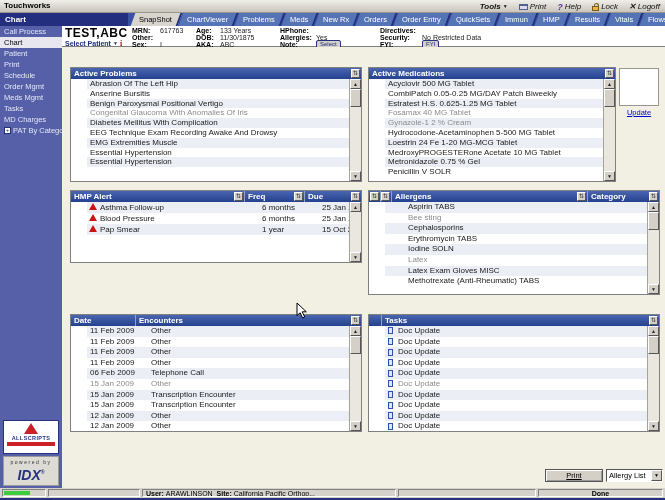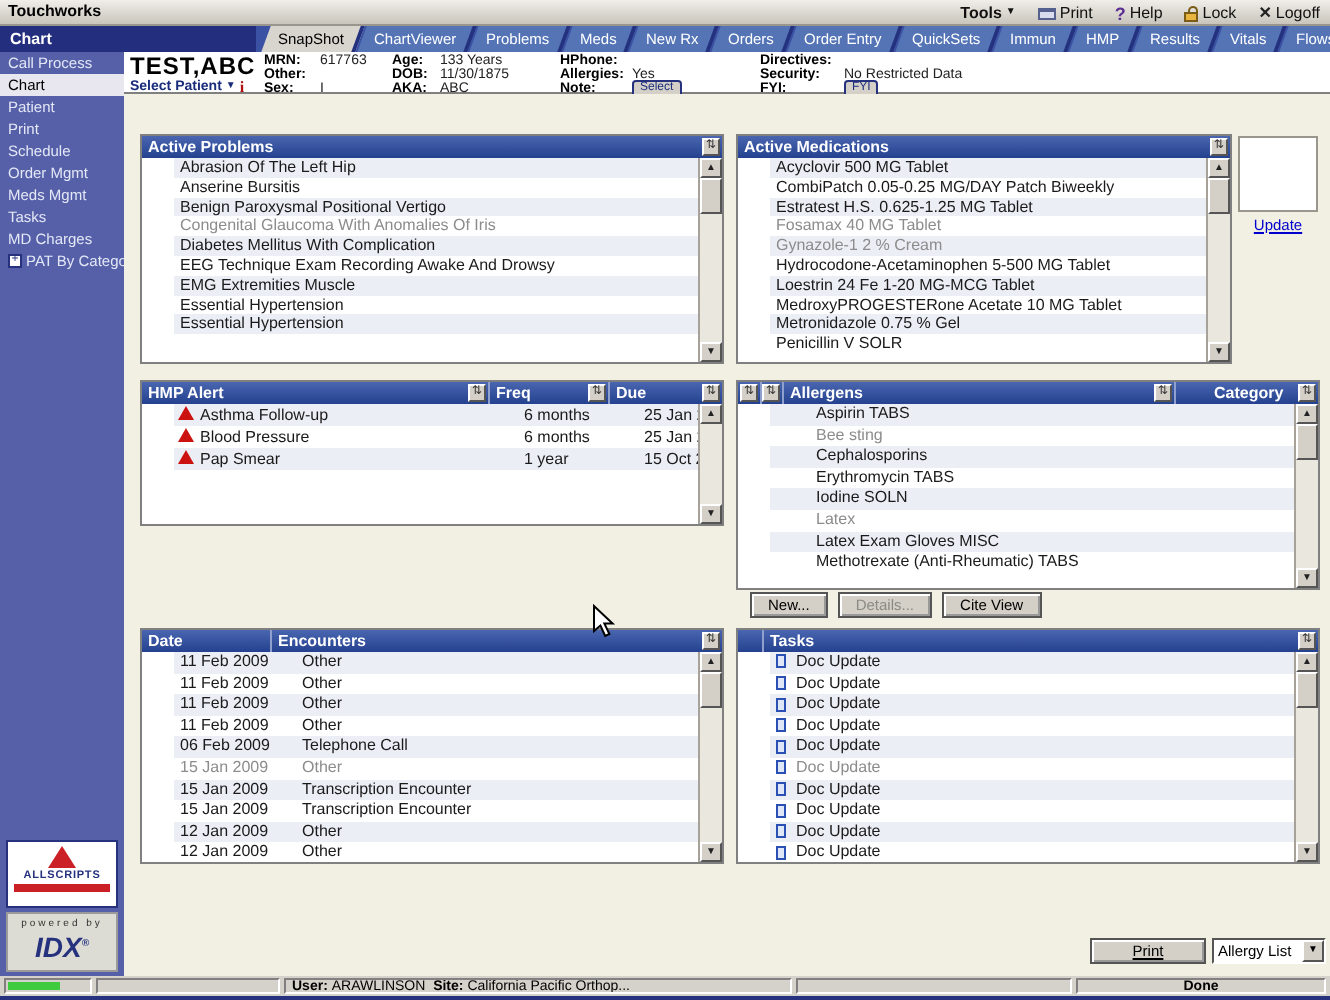--- a/index.html
+++ b/index.html
@@ -4,21 +4,21 @@
 <style>
   html,body{margin:0;padding:0;background:#ffffff;}
   .app{position:relative;width:665px;height:500px;overflow:hidden;background:#f2efe3;
        font-family:"Liberation Sans",sans-serif;cursor:default;}
   .app *{box-sizing:border-box;}
 
   
   .titlebar{position:absolute;left:0;top:0;width:665px;height:13px;
             background:linear-gradient(#f0eee9,#c9c5bc);border-bottom:1px solid #9a968e;}
   .tb-title{position:absolute;left:4px;top:1px;font-size:8px;font-weight:bold;color:#000;}
-  .tb-menu{position:absolute;right:5px;top:1px;display:flex;gap:11px;align-items:center;height:11px;}
+  .tb-menu{position:absolute;right:5px;top:1px;display:flex;gap:11px;align-items:center;height:11px;font-style:italic;}
   .tb-item{display:flex;align-items:center;gap:2px;font-size:8px;color:#111;white-space:nowrap;}
   .tb-bold{font-weight:bold;}
   .caret{font-size:5px;line-height:5px;}
   .print-icon{width:9px;height:6px;background:#d8dcec;border:1px solid #56608f;border-top:2px solid #56608f;}
   .help-q{color:#5a2d91;font-weight:bold;font-size:9px;}
   .lock-icon{width:7px;height:5px;background:#e9b53f;border:1px solid #7a5c16;position:relative;margin-top:3px;}
   .lock-icon::before{content:"";position:absolute;left:1px;top:-4px;width:3px;height:3px;
                      border:1px solid #7a5c16;border-bottom:none;border-radius:3px 3px 0 0;}
   .x-glyph{font-weight:bold;font-size:8px;color:#222;}
 
@@ -357,21 +357,21 @@
       <span class="hcell" style="width:11px;border-left:none;">
           <span class="sort">⇅</span>
         </span>
       <span class="hcell" style="width:11px;">
           <span class="sort">⇅</span>
         </span>
       <span class="hcell" style="width:196px;">
         <span class="lbl">Allergens</span>
         <span class="sort">⇅</span>
       </span>
-      <span class="hcell" style="flex:1;padding-left:16px;">
+      <span class="hcell" style="flex:1;">
         <span class="lbl">Category</span>
         <span class="sort">⇅</span>
       </span>
     </div>
     <div class="rows">
       <div class="row row-lg"><span class="col" style="width:20px;"></span><span>Aspirin TABS</span></div>
       <div class="row row-lg muted"><span class="col" style="width:20px;"></span><span>Bee sting</span></div>
       <div class="row row-lg"><span class="col" style="width:20px;"></span><span>Cephalosporins</span></div>
       <div class="row row-lg"><span class="col" style="width:20px;"></span><span>Erythromycin TABS</span></div>
       <div class="row row-lg"><span class="col" style="width:20px;"></span><span>Iodine SOLN</span></div>
@@ -379,25 +379,20 @@
       <div class="row row-lg"><span class="col" style="width:20px;"></span><span>Latex Exam Gloves MISC</span></div>
       <div class="row row-lg"><span class="col" style="width:20px;"></span><span>Methotrexate (Anti-Rheumatic) TABS</span></div>
     </div>
     <div class="sb">
       <div class="sb-btn sb-up">▲</div>
       <div class="sb-thumb"></div>
       <div class="sb-btn sb-down">▼</div>
     </div>
   </div>
 
-  <div class="allergen-btns">
-    <span class="btn">New...</span>
-    <span class="btn disabled">Details...</span>
-    <span class="btn">Cite View</span>
-  </div>
 
   <div class="panel" style="left:70px;top:314px;width:292px;height:118px;">
     <div class="p-hdr">
       <span class="hcell" style="width:64px;border-left:none;">
           <span class="lbl">Date</span>
         </span>
       <span class="hcell" style="flex:1;">
         <span class="lbl">Encounters</span>
         <span class="sort">⇅</span>
       </span>

